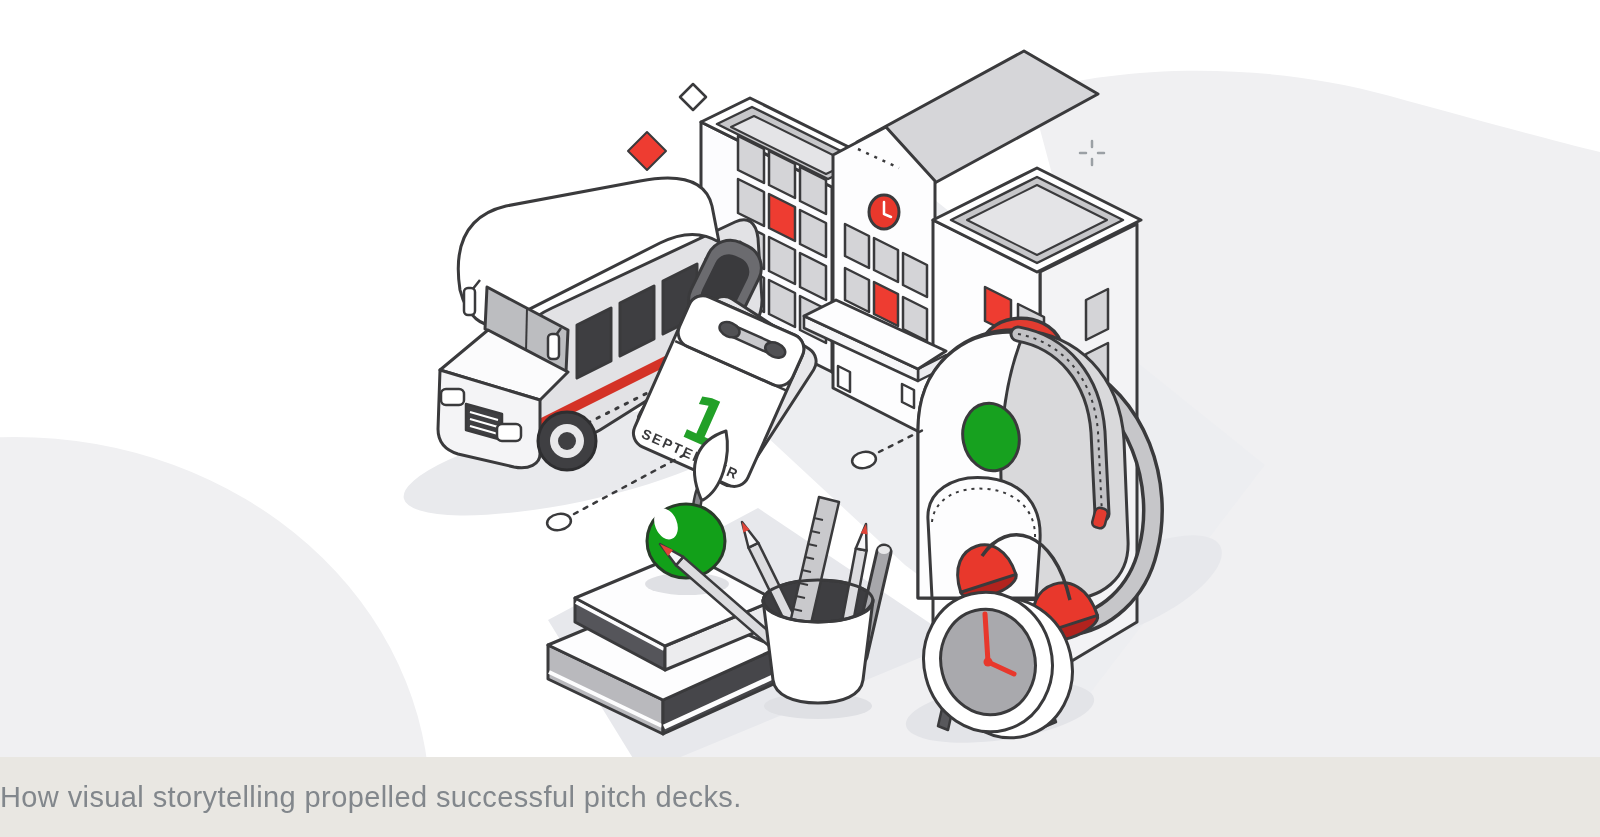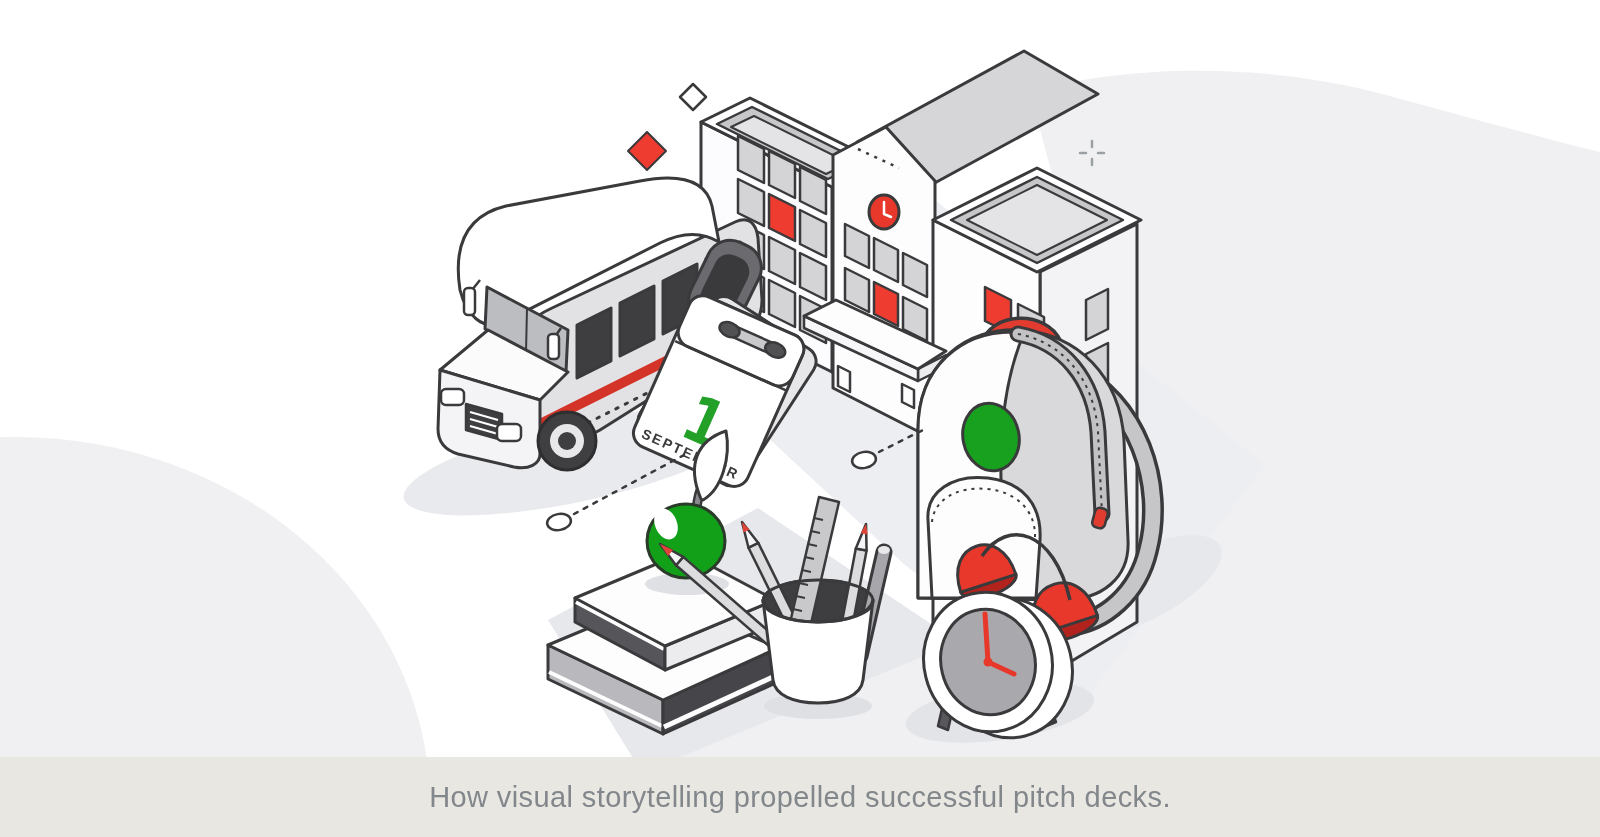--- a/index.html
+++ b/index.html
@@ -1,20 +1,20 @@
 <!DOCTYPE html>
 <html><head>
 <meta charset="utf-8">
 <style>
   html,body{margin:0;padding:0;background:#ffffff;}
   .stage{position:relative;width:1600px;height:837px;overflow:hidden;background:#ffffff;
          font-family:"Liberation Sans",sans-serif;}
   .stage svg{position:absolute;left:0;top:0;}
   .caption-bar{position:absolute;left:0;bottom:0;width:1600px;height:80px;background:#e9e7e2;
-               display:flex;align-items:center;justify-content:center;}
+               display:flex;align-items:center;justify-content:flex-start;}
   .caption-text{color:#82878c;font-size:29px;letter-spacing:0.4px;font-weight:400;}
   
   .ol{stroke:#3a3a3c;stroke-width:3;stroke-linejoin:round;stroke-linecap:round;}
   .ol25{stroke:#3a3a3c;stroke-width:2.5;stroke-linejoin:round;stroke-linecap:round;}
   .ol2{stroke:#3a3a3c;stroke-width:2;stroke-linejoin:round;stroke-linecap:round;}
   text{user-select:none;}
 </style>
 </head>
 <body>
 

